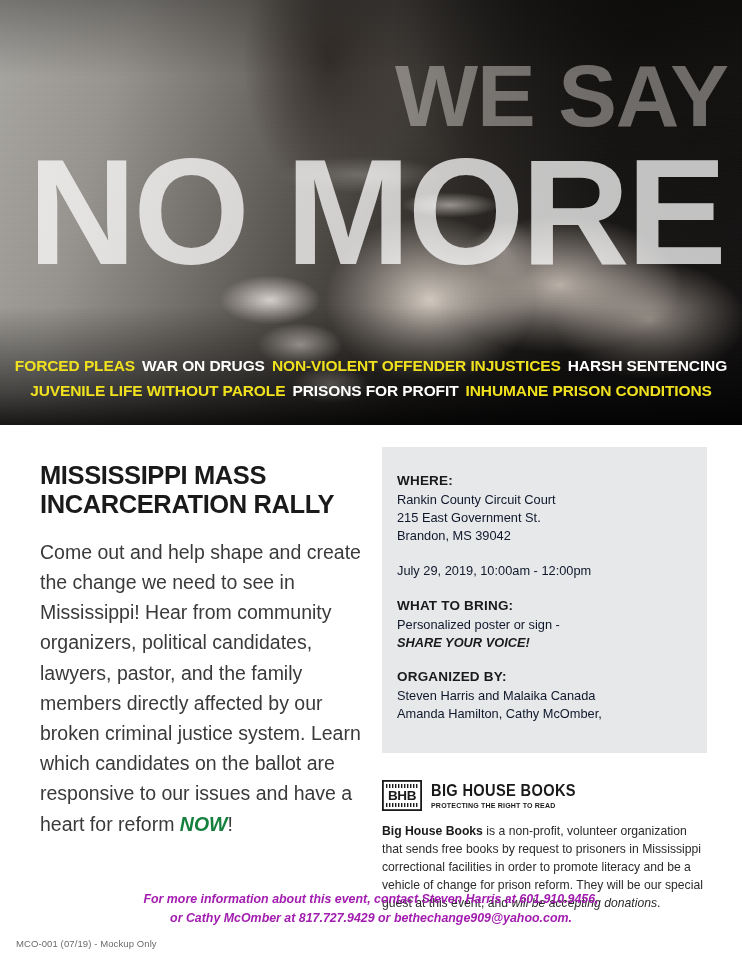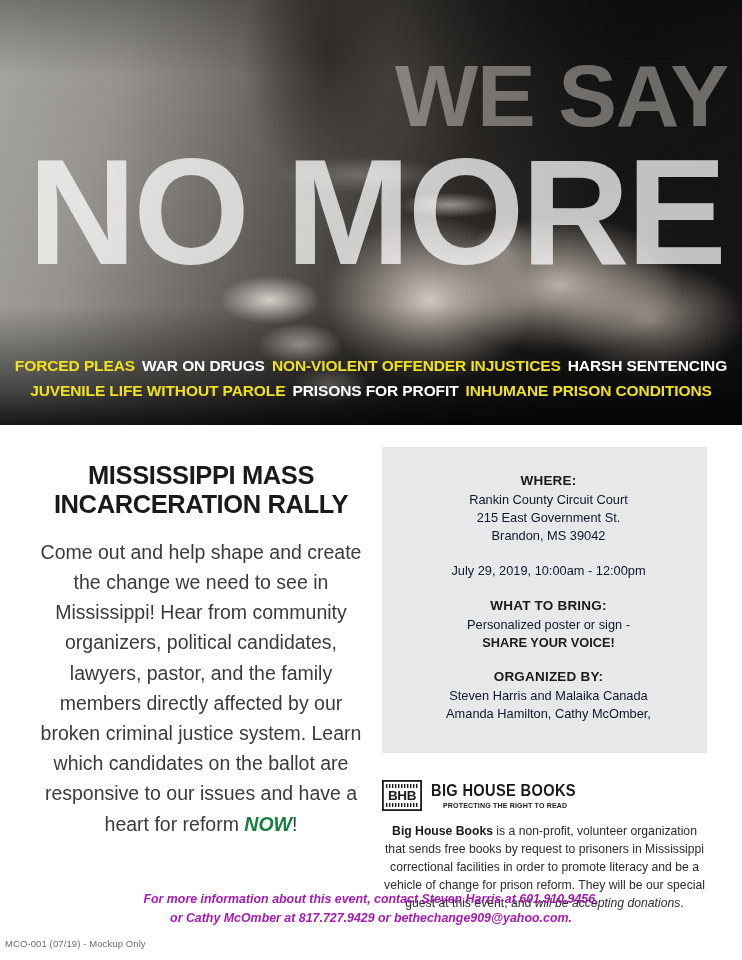--- a/index.html
+++ b/index.html
@@ -113,21 +113,20 @@
   .tagline .sp { display: inline-block; width: 7px; }
 
   
   .content {
     position: relative;
     padding: 0;
   }
   .columns {
     display: flex;
     align-items: flex-start;
-    text-align: center;
   }
   .col-left {
     width: 322px;
     margin-left: 40px;
     padding-top: 36px;
   }
   .col-right {
     width: 325px;
     margin-left: 20px;
     padding-top: 22px;
@@ -150,41 +149,42 @@
   }
   .rally-body .now {
     font-weight: 700;
     font-style: italic;
     color: #15803d;
   }
 
   
   .details-panel {
     background: #e7e8ea;
-    padding: 26px 28px 30px 36px;
+    padding: 26px 28px 30px 15px;
     box-sizing: border-box;
     width: 325px;
   }
   .detail-block { margin-bottom: 17px; }
   .detail-block:last-child { margin-bottom: 0; }
   .detail-label {
     font-size: 13.5px;
     font-weight: 700;
     letter-spacing: .2px;
     color: #1a1a1a;
     margin: 0 0 3px 0;
   }
   .detail-line {
     font-size: 12.8px;
     line-height: 1.42;
     color: #0f172a;
     margin: 0;
   }
   .detail-line.emph {
     font-weight: 700;
+    font-style: italic;
     color: #1a1a1a;
   }
 
   
   .sponsor { margin-top: 27px; }
   .sponsor-logo-row {
     display: flex;
     align-items: center;
     margin-bottom: 12px;
   }
@@ -232,21 +232,21 @@
     text-align: center;
     font-size: 12.4px;
     font-weight: 700;
     font-style: italic;
     line-height: 1.5;
     color: #a21caf;
   }
   .footer-contact .row { display: block; }
   .mockup-code {
     position: absolute;
-    left: 5px;
+    left: 16px;
     top: 938px;
     font-size: 9.5px;
     color: #6b6b6b;
     letter-spacing: .1px;
   }
 </style>
 </head>
 <body>
 
 <div class="hero">

